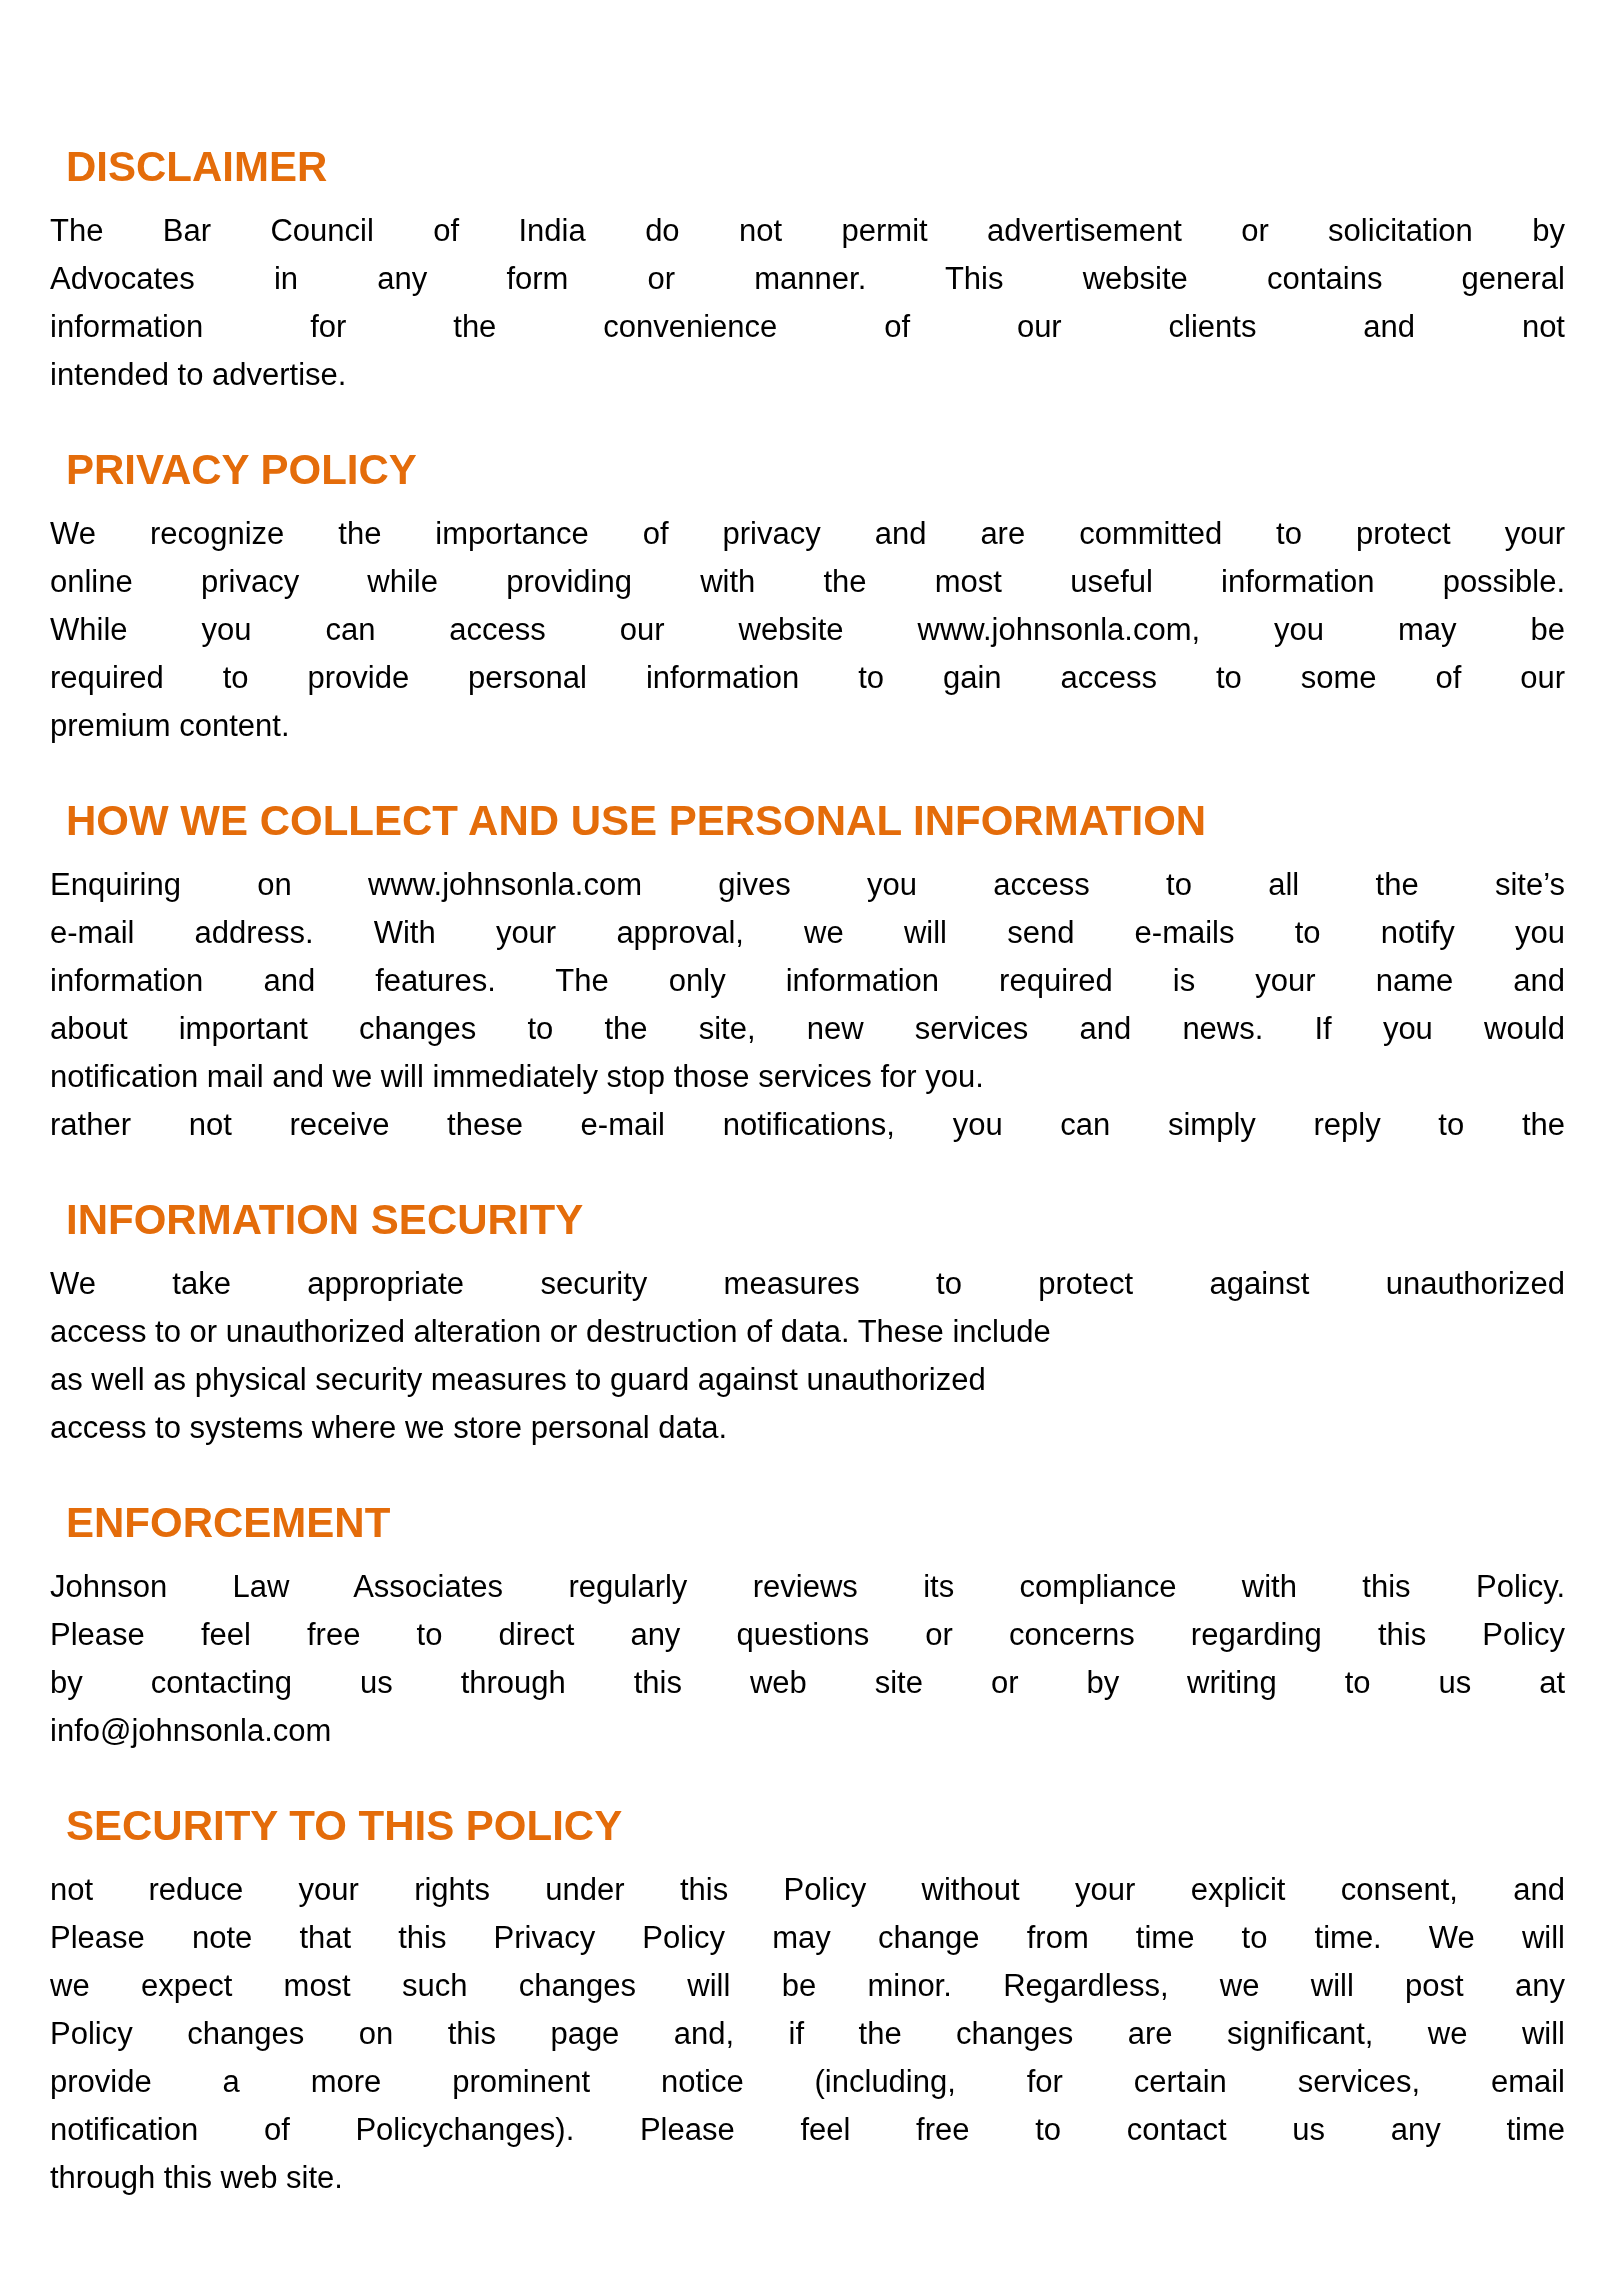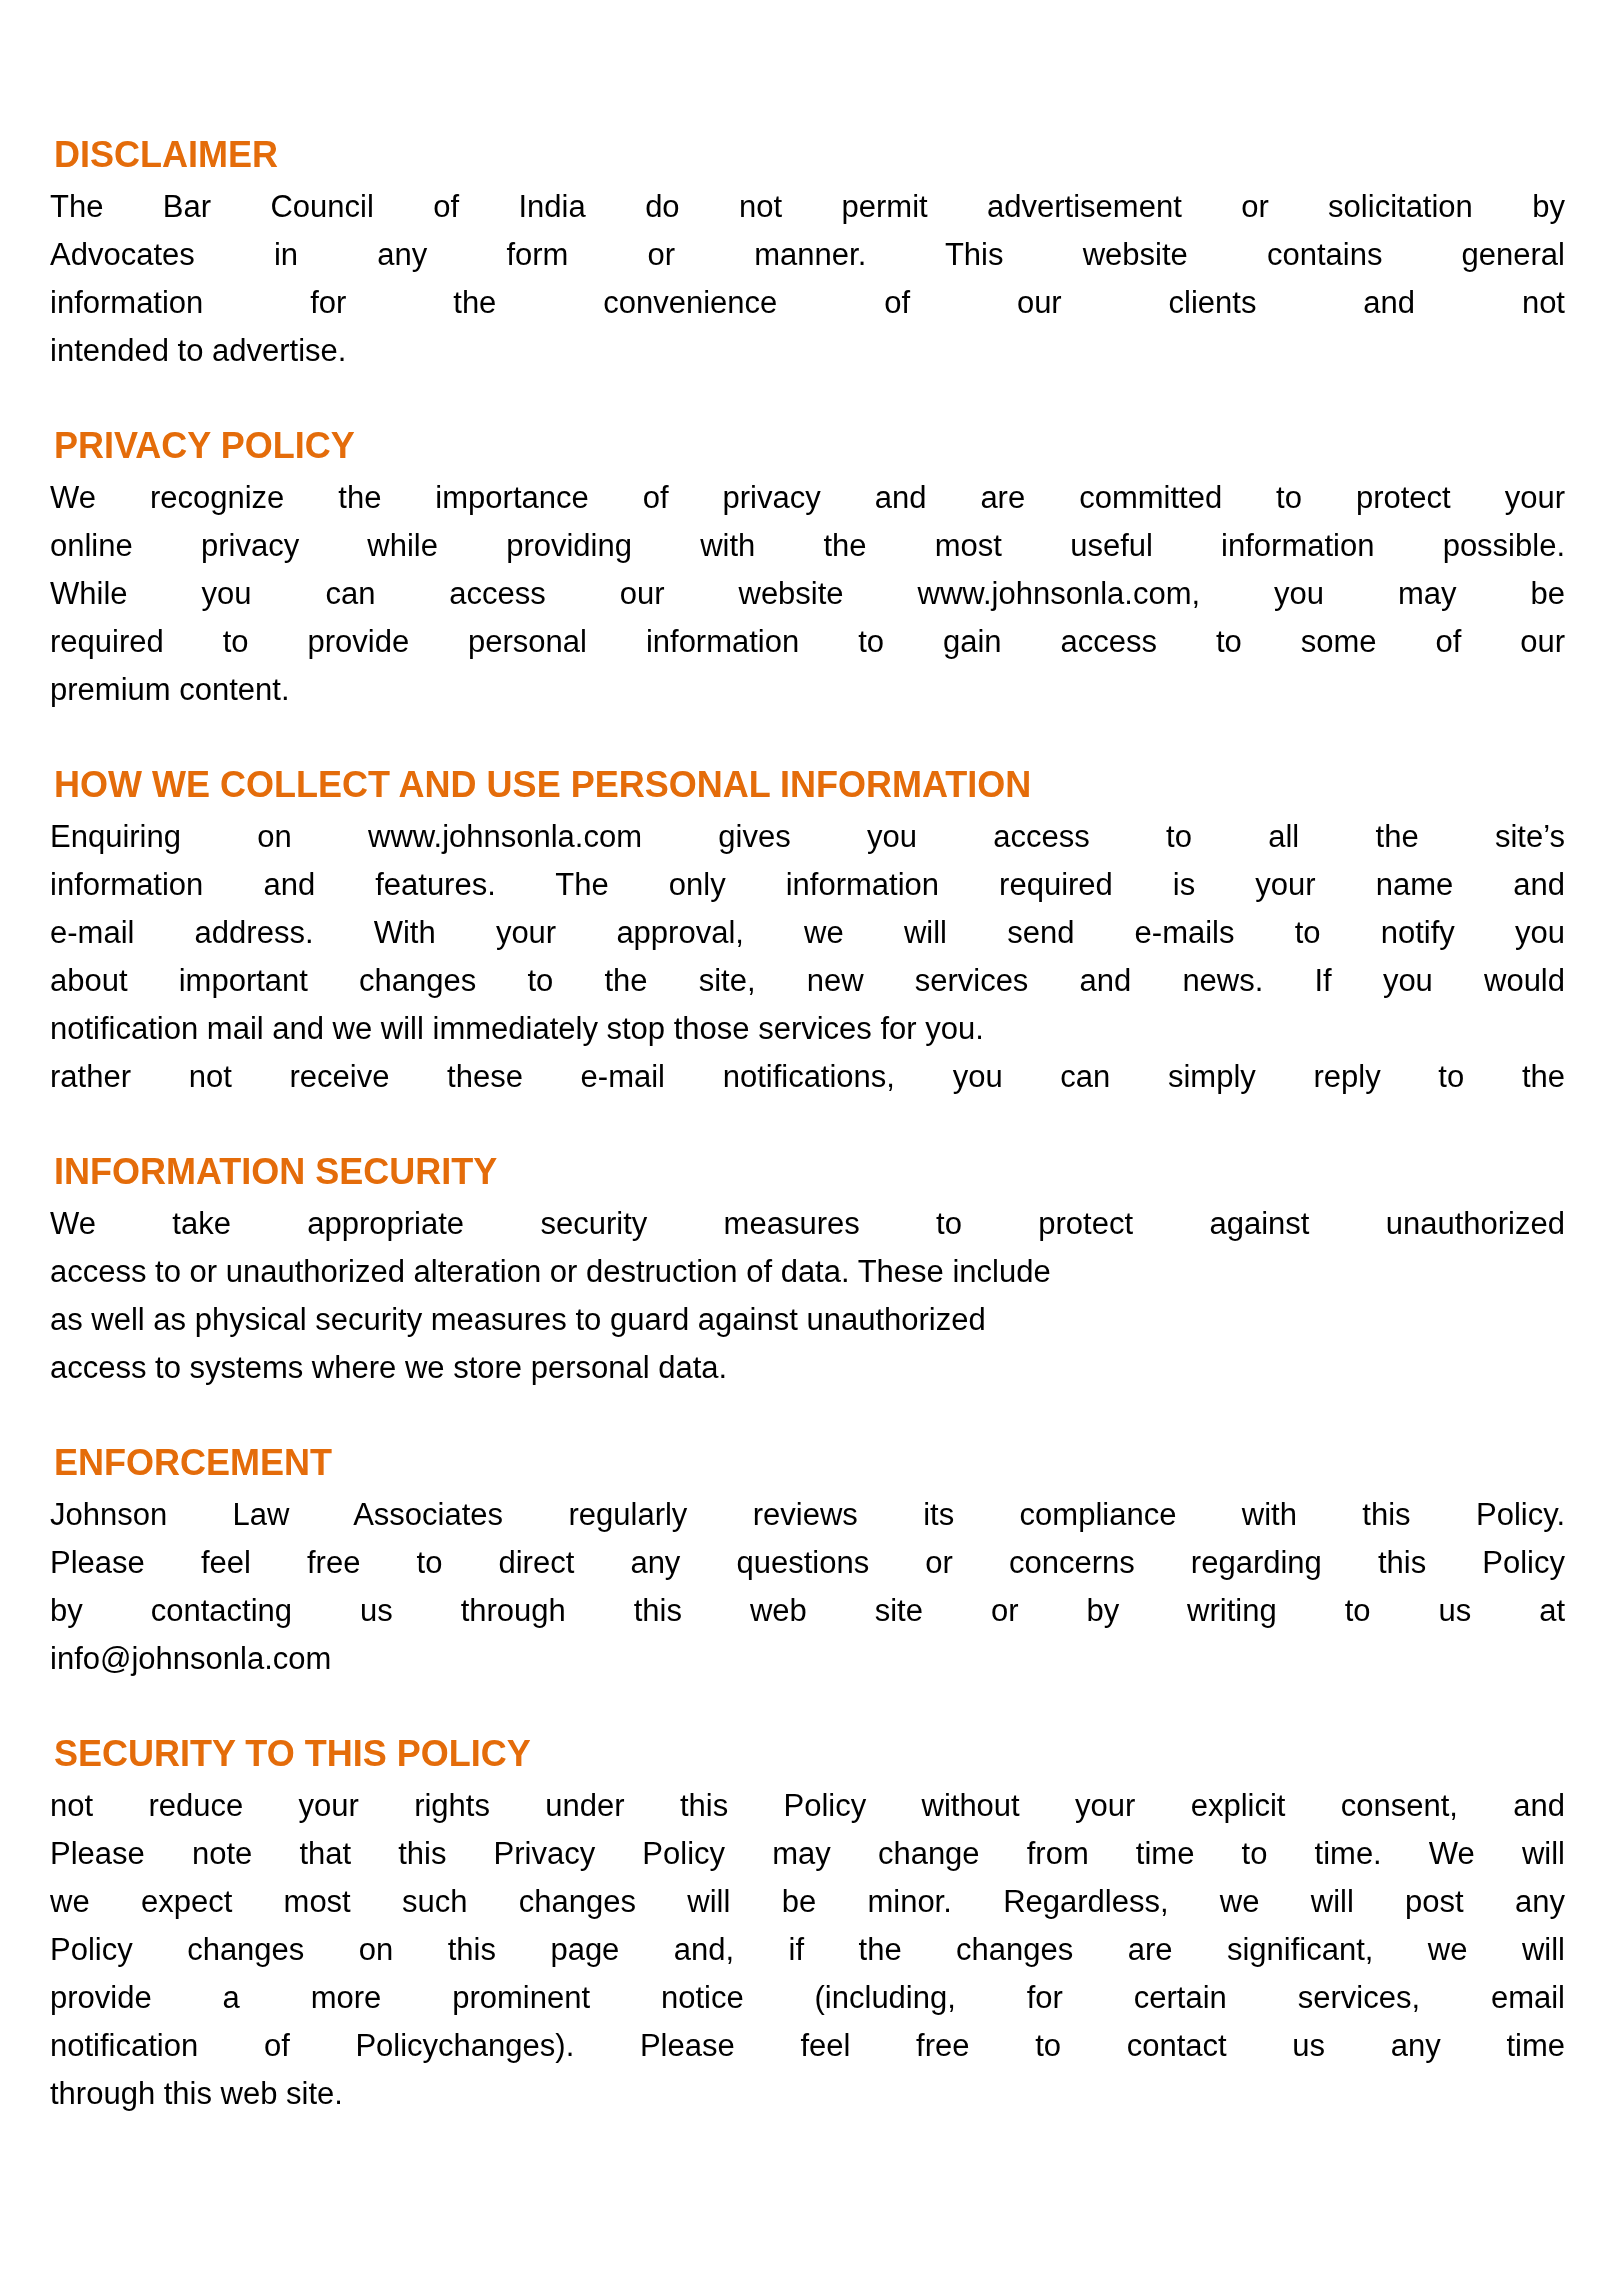--- a/index.html
+++ b/index.html
@@ -14,23 +14,23 @@
   .page {
     position: absolute;
     left: 50px;
     top: 127px;
     width: 1515px;
   }
   .section { margin: 0 0 47px 0; }
   .heading {
     color: #E46C0A;
     font-weight: bold;
-    font-size: 36px;
+    font-size: 42px;
     line-height: 48px;
-    margin: 4px;
+    margin: 16px;
     letter-spacing: 0px;
   }
   .para {
     font-size: 31px;
     line-height: 48px;
     margin: 0;
     text-align: justify;
     text-align-last: left;
     word-wrap: break-word;
   }
@@ -62,22 +62,22 @@
       <span class="line">While you can access our website www.johnsonla.com, you may be</span>
       <span class="line">required to provide personal information to gain access to some of our</span>
       <span class="line last">premium content.</span>
     </div>
   </div>
 
   <div class="section">
     <h2 class="heading">HOW WE COLLECT AND USE PERSONAL INFORMATION</h2>
     <div class="para">
       <span class="line">Enquiring on www.johnsonla.com gives you access to all the site’s</span>
+      <span class="line">e-mail address. With your approval, we will send e-mails to notify you</span>
       <span class="line">information and features. The only information required is your name and</span>
-      <span class="line">e-mail address. With your approval, we will send e-mails to notify you</span>
       <span class="line">about important changes to the site, new services and news. If you would</span>
       <span class="line last">notification mail and we will immediately stop those services for you.</span>
       <span class="line">rather not receive these e-mail notifications, you can simply reply to the</span>
     </div>
   </div>
 
   <div class="section">
     <h2 class="heading">INFORMATION SECURITY</h2>
     <div class="para left">
       <span class="line">We take appropriate security measures to protect against unauthorized</span>

